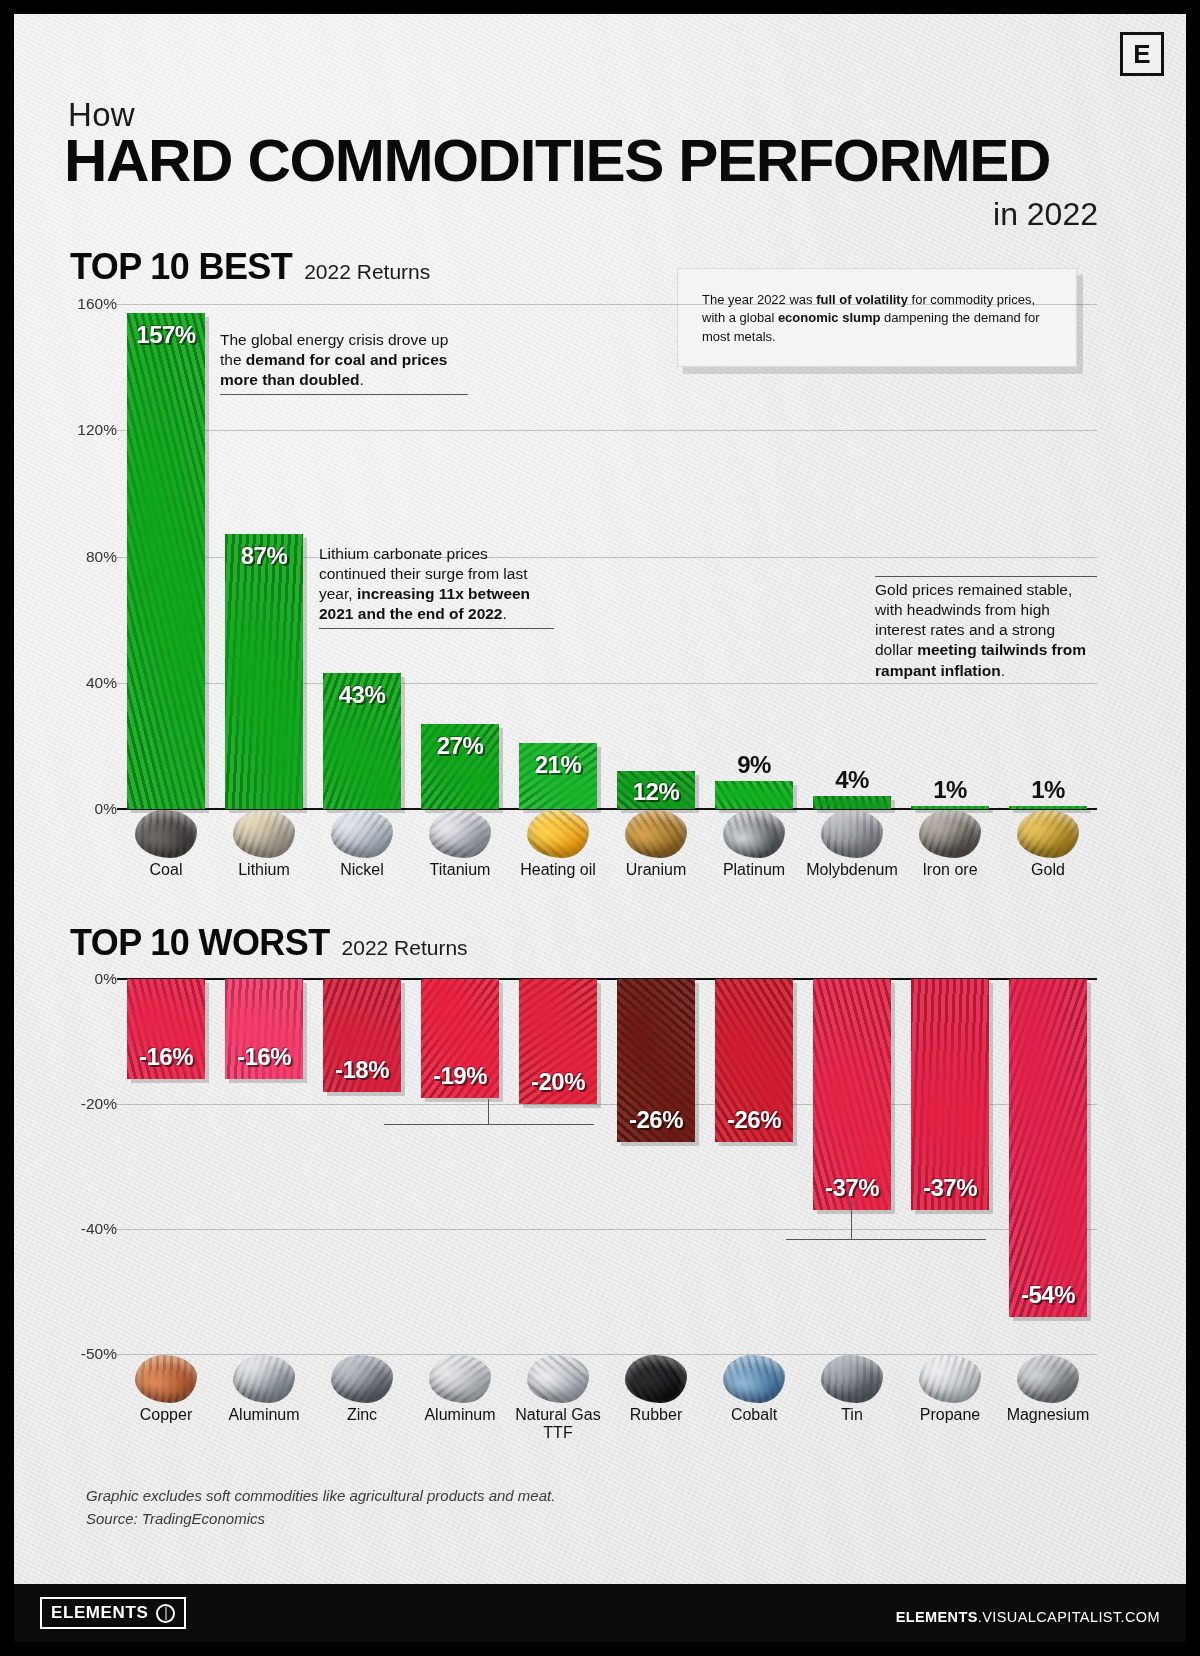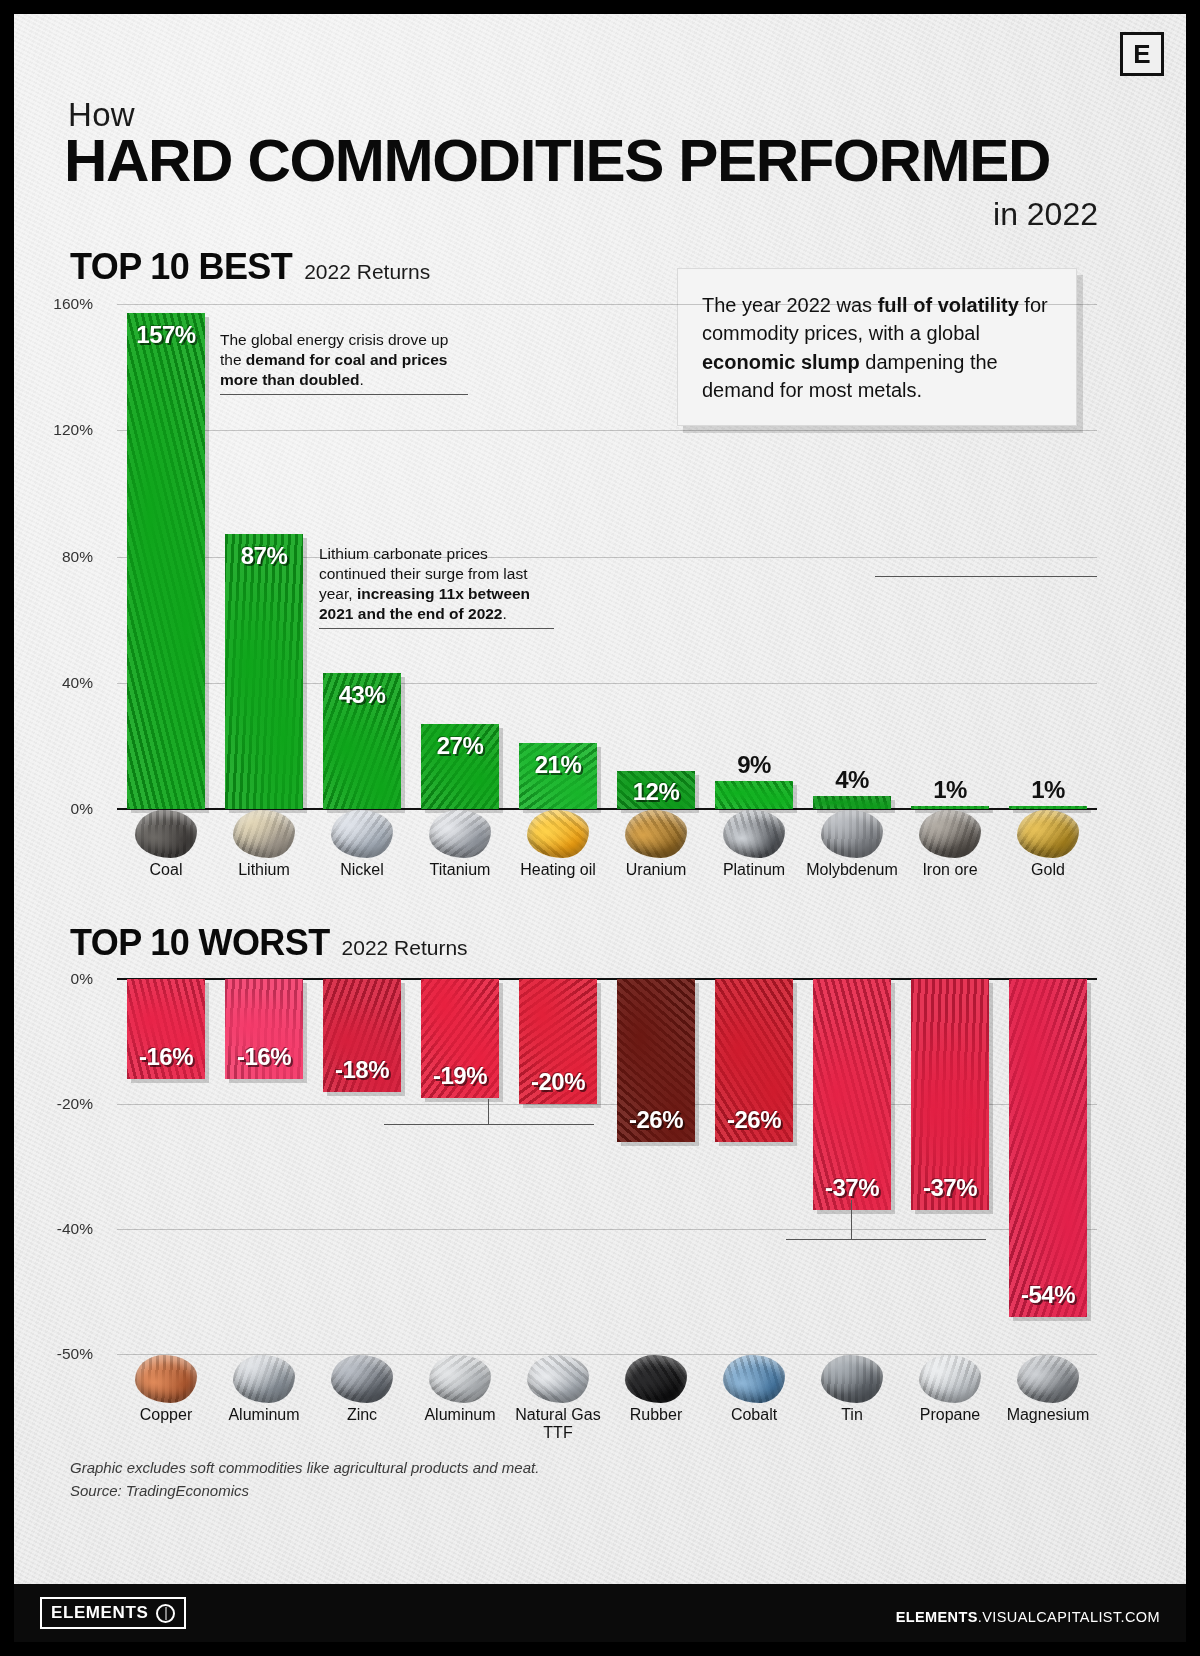--- a/index.html
+++ b/index.html
@@ -66,28 +66,28 @@
     font-size:36px; font-weight:800; color:#0a0a0a; letter-spacing:-.6px;
   }
   .sec-head .sub{ font-size:21px; color:#1a1a1a; }
 
   
   .callout{
     position:absolute; left:663px; top:254px; width:400px;
     background:#f4f4f4; padding:22px 22px 20px 24px;
     box-shadow: 6px 7px 0 rgba(0,0,0,.13);
     border:1px solid #dadada;
-    font-size:20px; line-height:1.42; color:#111;
+    font-size:13px; line-height:1.42; color:#111;
   }
   .callout b{ font-weight:700; }
 
   
   .chart{ position:absolute; }
   .ylab{
-    position:absolute; right:100%; margin-right:24px;
+    position:absolute; right:100%; margin-right:0;
     transform:translateY(-50%);
     font-size:15.5px; color:#333; white-space:nowrap;
   }
   .gridline{
     position:absolute; left:0; height:1px; background:rgba(0,0,0,.20);
   }
   .zeroline{
     position:absolute; left:0; height:2px; background:#111;
   }
 
@@ -114,23 +114,24 @@
 
   
   .anno{
     position:absolute; font-size:15.5px; line-height:1.30; color:#111;
   }
   .anno b{ font-weight:700; }
   .leader{ position:absolute; background:#555; }
 
   
   .source{
-    position:absolute; left:56px; font-style:italic; font-size:15px; color:#3a3a3a;
+    position:absolute; left:72px; font-style:italic; font-size:15px; color:#3a3a3a;
     line-height:1.5;
     font-family:"Liberation Sans Narrow","Liberation Sans",sans-serif;
+    margin-top:28px;
   }
   .footbar{
     position:absolute; left:14px; bottom:14px; width:1172px; height:58px;
     background:#0b0b0b; display:flex; align-items:center; justify-content:space-between;
     padding:0 26px;
   }
   .brand{
     display:flex; align-items:center; gap:8px;
     border:2px solid #fff; padding:4px 9px;
   }
@@ -251,20 +252,23 @@
       </div>
 
     <div class="anno" style="left:206px; top:316px; width:248px;">
       <span>The global energy crisis drove up the </span><b>demand for coal and prices more than doubled</b><span>.</span>
     </div>
 
     <div class="anno" style="left:305px; top:530px; width:235px;">
       <span>Lithium carbonate prices continued their surge from last year, </span><b>increasing 11x between 2021 and the end of 2022</b><span>.</span>
     </div>
 
+    <div class="anno" style="left:861px; top:566px; width:222px;">
+      <span>Gold prices remained stable, with headwinds from high interest rates and a strong dollar </span><b>meeting tailwinds from rampant inflation</b><span>.</span>
+    </div>
 
     <div class="sec-head" style="left:56px; top:908px;">
       <span class="big">TOP 10 WORST</span>
       <span class="sub">2022 Returns</span>
     </div>
 
     <div class="chart" id="chart-worst" style="left:103px; top:965px; width:980px; height:375px;">
         <div class="zeroline" style="top: -1px; width: 980px;"></div>
         <div class="ylab" style="top: 0px;">0%</div>
         <div class="gridline" style="top: 125px; width: 980px;"></div>

